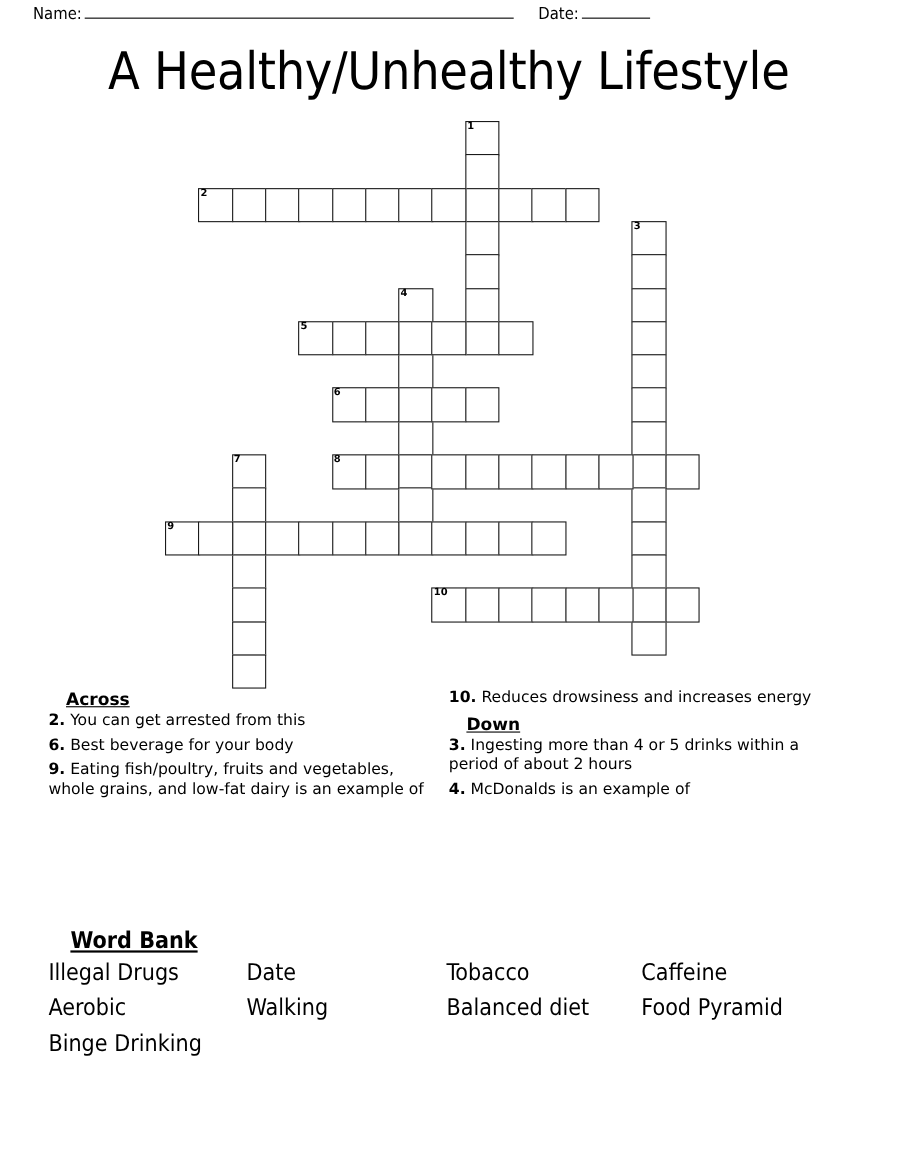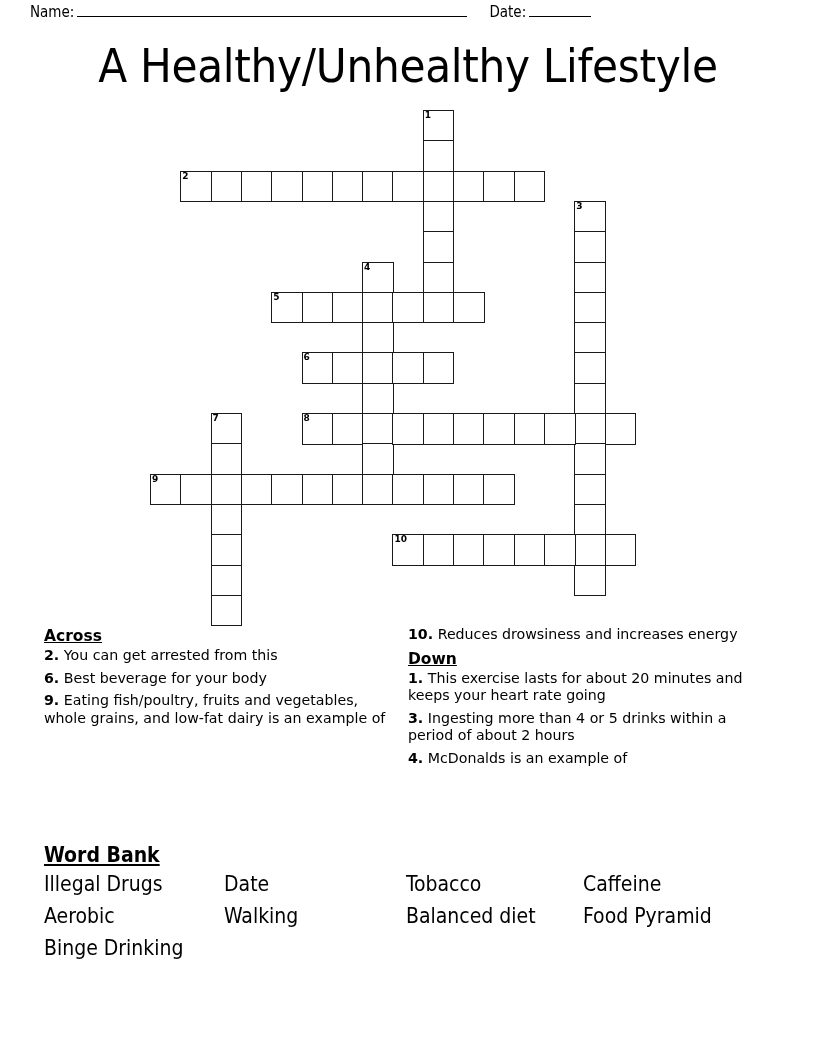--- a/index.html
+++ b/index.html
@@ -93,21 +93,21 @@
     width: 352px;
   }
   .clue-col.left  { left: 0px; }
   .clue-col.right { left: 364px; }
 
   .section-head {
     font-size: 15.5px;
     font-weight: 700;
     text-decoration: underline;
     line-height: 20px;
-    margin: 0 0 1px 0;
+    margin: 0 0 1px 16px;
     font-family: "DejaVu Sans", sans-serif;
   }
   .clue {
     font-size: 14.2px;
     line-height: 17.5px;
     margin: 0 0 5px 0;
     font-family: "DejaVu Sans", sans-serif;
   }
   .clue .cnum { font-weight: 700; }
 
@@ -118,20 +118,21 @@
     left: 44px;
     width: 740px;
   }
   .wordbank-head {
     font-size: 21px;
     line-height: 26px;
     font-weight: 700;
     text-decoration: underline;
     font-family: "DejaVu Sans Condensed", "DejaVu Sans", sans-serif;
     margin-bottom: 2px;
+    margin-left: 20px;
   }
   .wb-grid {
     display: grid;
     grid-template-columns: 180px 182px 177px 200px;
     row-gap: 3px;
   }
   .wb-item {
     font-size: 21px;
     line-height: 29px;
     font-family: "DejaVu Sans Condensed", "DejaVu Sans", sans-serif;
@@ -275,24 +276,20 @@
     </div>
   </div>
 
   <div class="clue-col right">
     <div class="clue">
       <span class="cnum">10.</span>
       <span>Reduces drowsiness and increases energy</span>
     </div>
     <div class="section-head">Down</div>
     <div class="clue">
-      <span class="cnum">1.</span>
-      <span>This exercise lasts for about 20 minutes and keeps your heart rate going</span>
-    </div>
-    <div class="clue">
       <span class="cnum">3.</span>
       <span>Ingesting more than 4 or 5 drinks within a period of about 2 hours</span>
     </div>
     <div class="clue">
       <span class="cnum">4.</span>
       <span>McDonalds is an example of</span>
     </div>
   </div>
 </div>
 

